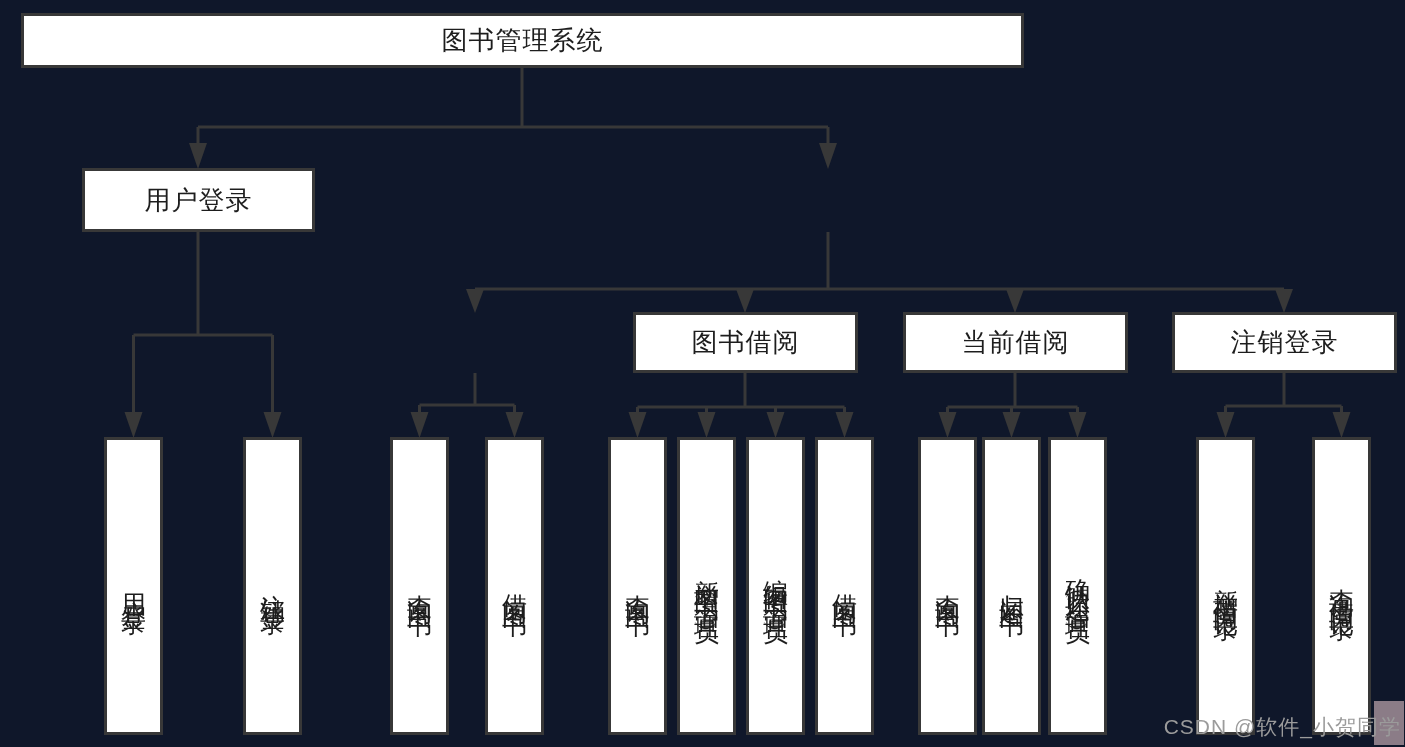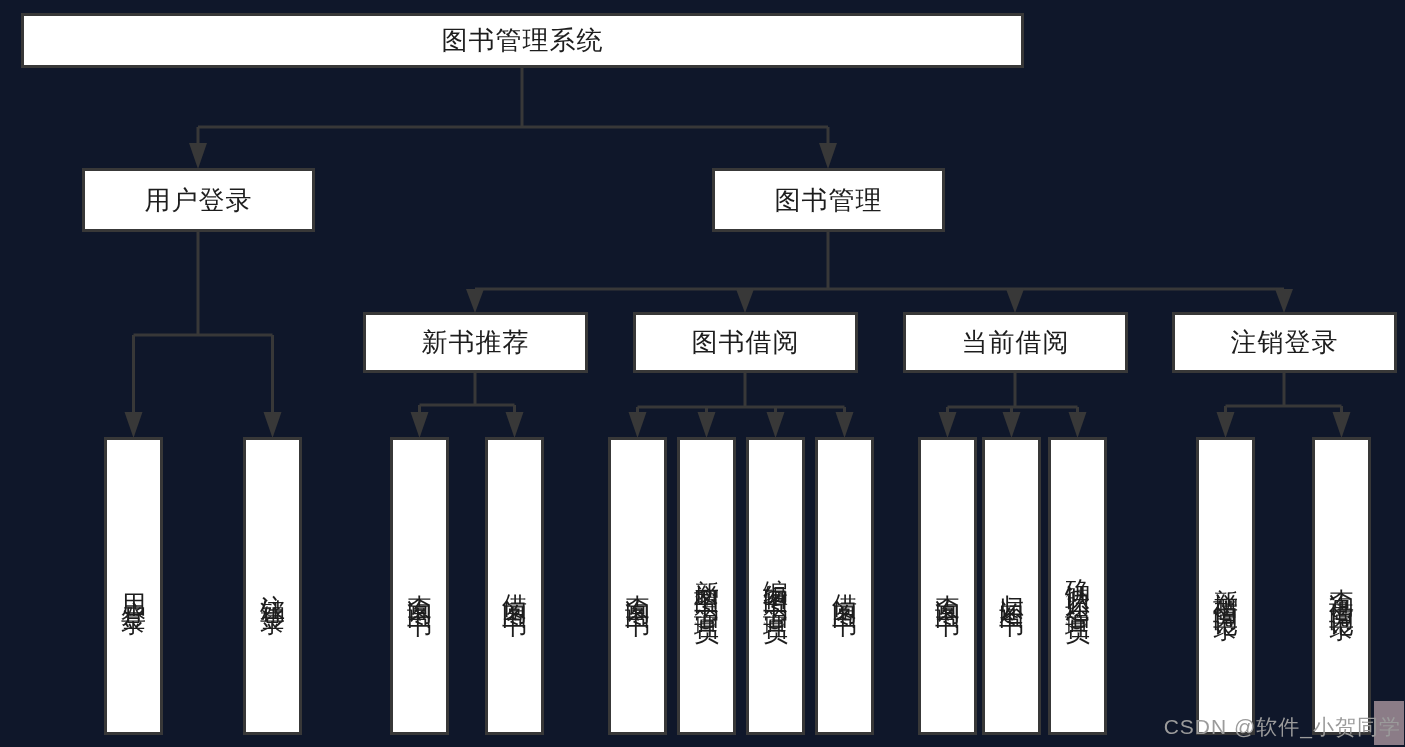--- a/index.html
+++ b/index.html
@@ -132,27 +132,21 @@
     </g>
   </svg>
 
   <div class="box root">
     <span class="h-label">图书管理系统</span>
   </div>
 
   <div class="box lvl2" style="left:82px;">
     <span class="h-label">用户登录</span>
   </div>
-  <div class="box lvl2" style="left:712px;">
-    <span class="h-label">图书管理</span>
-  </div>
-
-  <div class="box lvl3" style="left:363px;">
-    <span class="h-label">新书推荐</span>
-  </div>
+
   <div class="box lvl3" style="left:903px;">
     <span class="h-label">当前借阅</span>
   </div>
   <div class="box lvl3" style="left:633px;">
     <span class="h-label">图书借阅</span>
   </div>
   <div class="box lvl3" style="left:1172px;">
     <span class="h-label">注销登录</span>
   </div>
 

